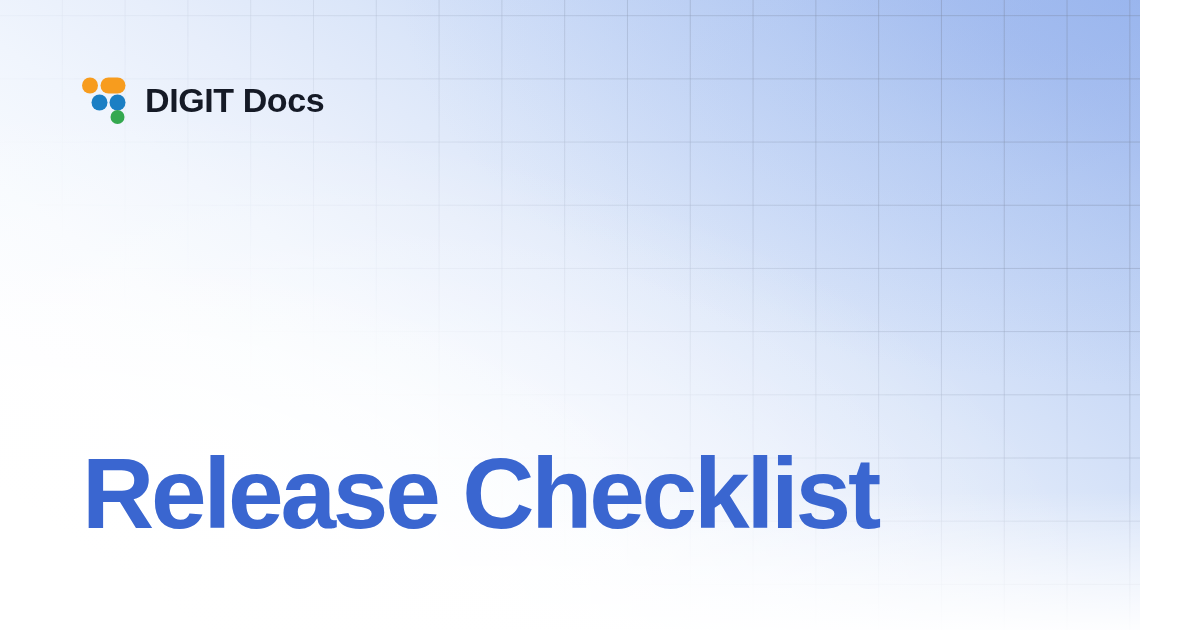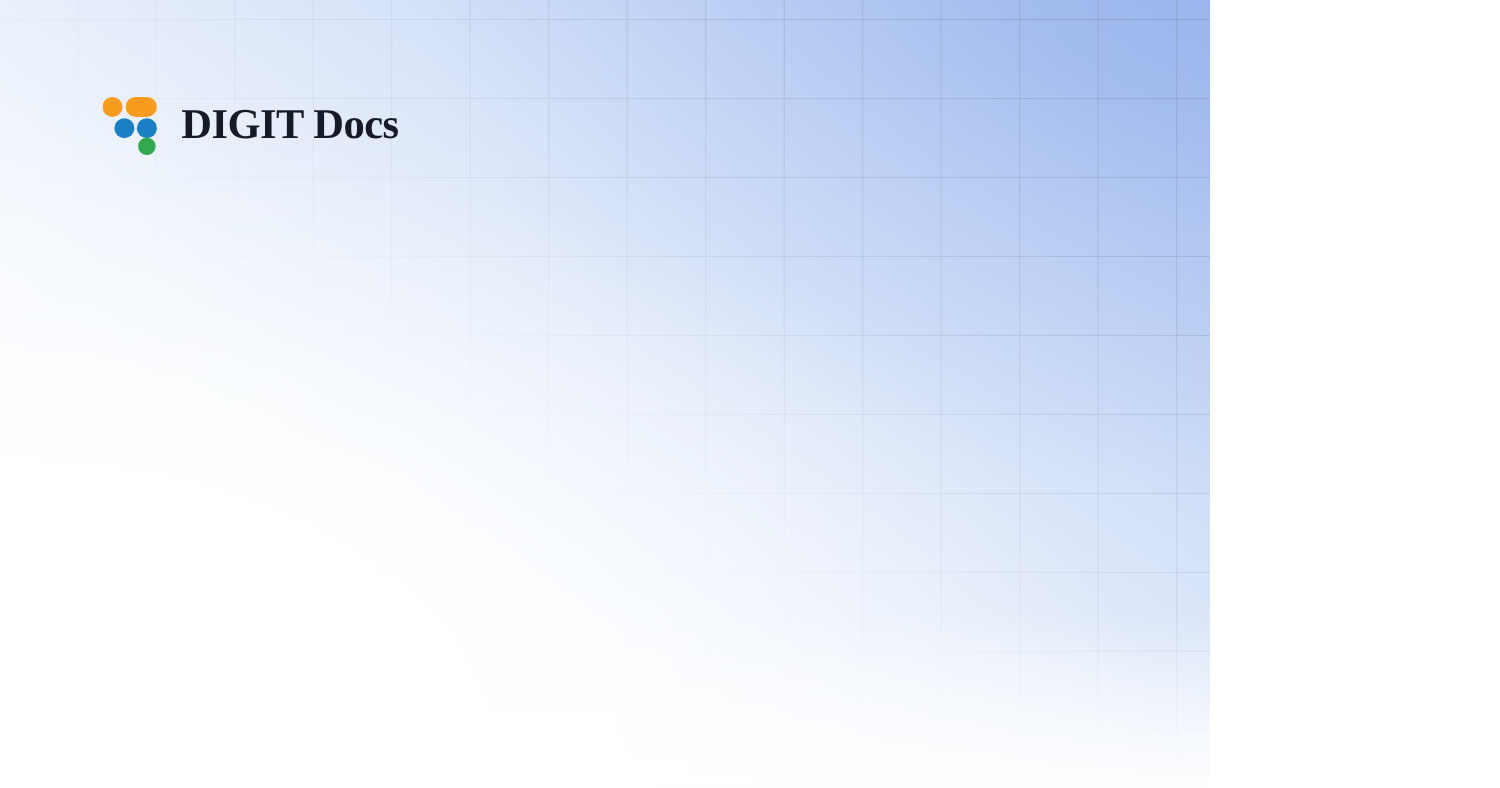--- a/index.html
+++ b/index.html
@@ -7,25 +7,24 @@
 
   html, body {
     width:1200px; height:630px;
     overflow:hidden;
     background:#ffffff;
     font-family:"Liberation Sans", sans-serif;
   }
 
   .og-card {
     position:relative;
-    width:968px;
+    width:1140px;
     height:630px;
     overflow:hidden;
     background:#ffffff;
-    font-family:Liberation Serif, serif;
   }
 
   
   .bg-gradient {
     position:absolute; inset:0;
     background:
       linear-gradient(215deg,
         #a5bef0 0%,
         #aec4f1 9%,
         #bed1f4 19%,
@@ -161,14 +160,15 @@
         <circle cx="8" cy="9.5" r="8" fill="#F79C1E"></circle>
         <rect x="18.5" y="1.5" width="25" height="16" rx="8" fill="#F79C1E"></rect>
         <circle cx="17.5" cy="26.5" r="8" fill="#1B7FC4"></circle>
         <circle cx="35.5" cy="26.5" r="8" fill="#1B7FC4"></circle>
         <circle cx="35.5" cy="41" r="7" fill="#34A84F"></circle>
       </svg>
     </span>
     <span class="brand-name">DIGIT Docs</span>
   </div>
 
+  <h1 class="headline">Release Checklist</h1>
 
 </div>
 
 </body></html>

